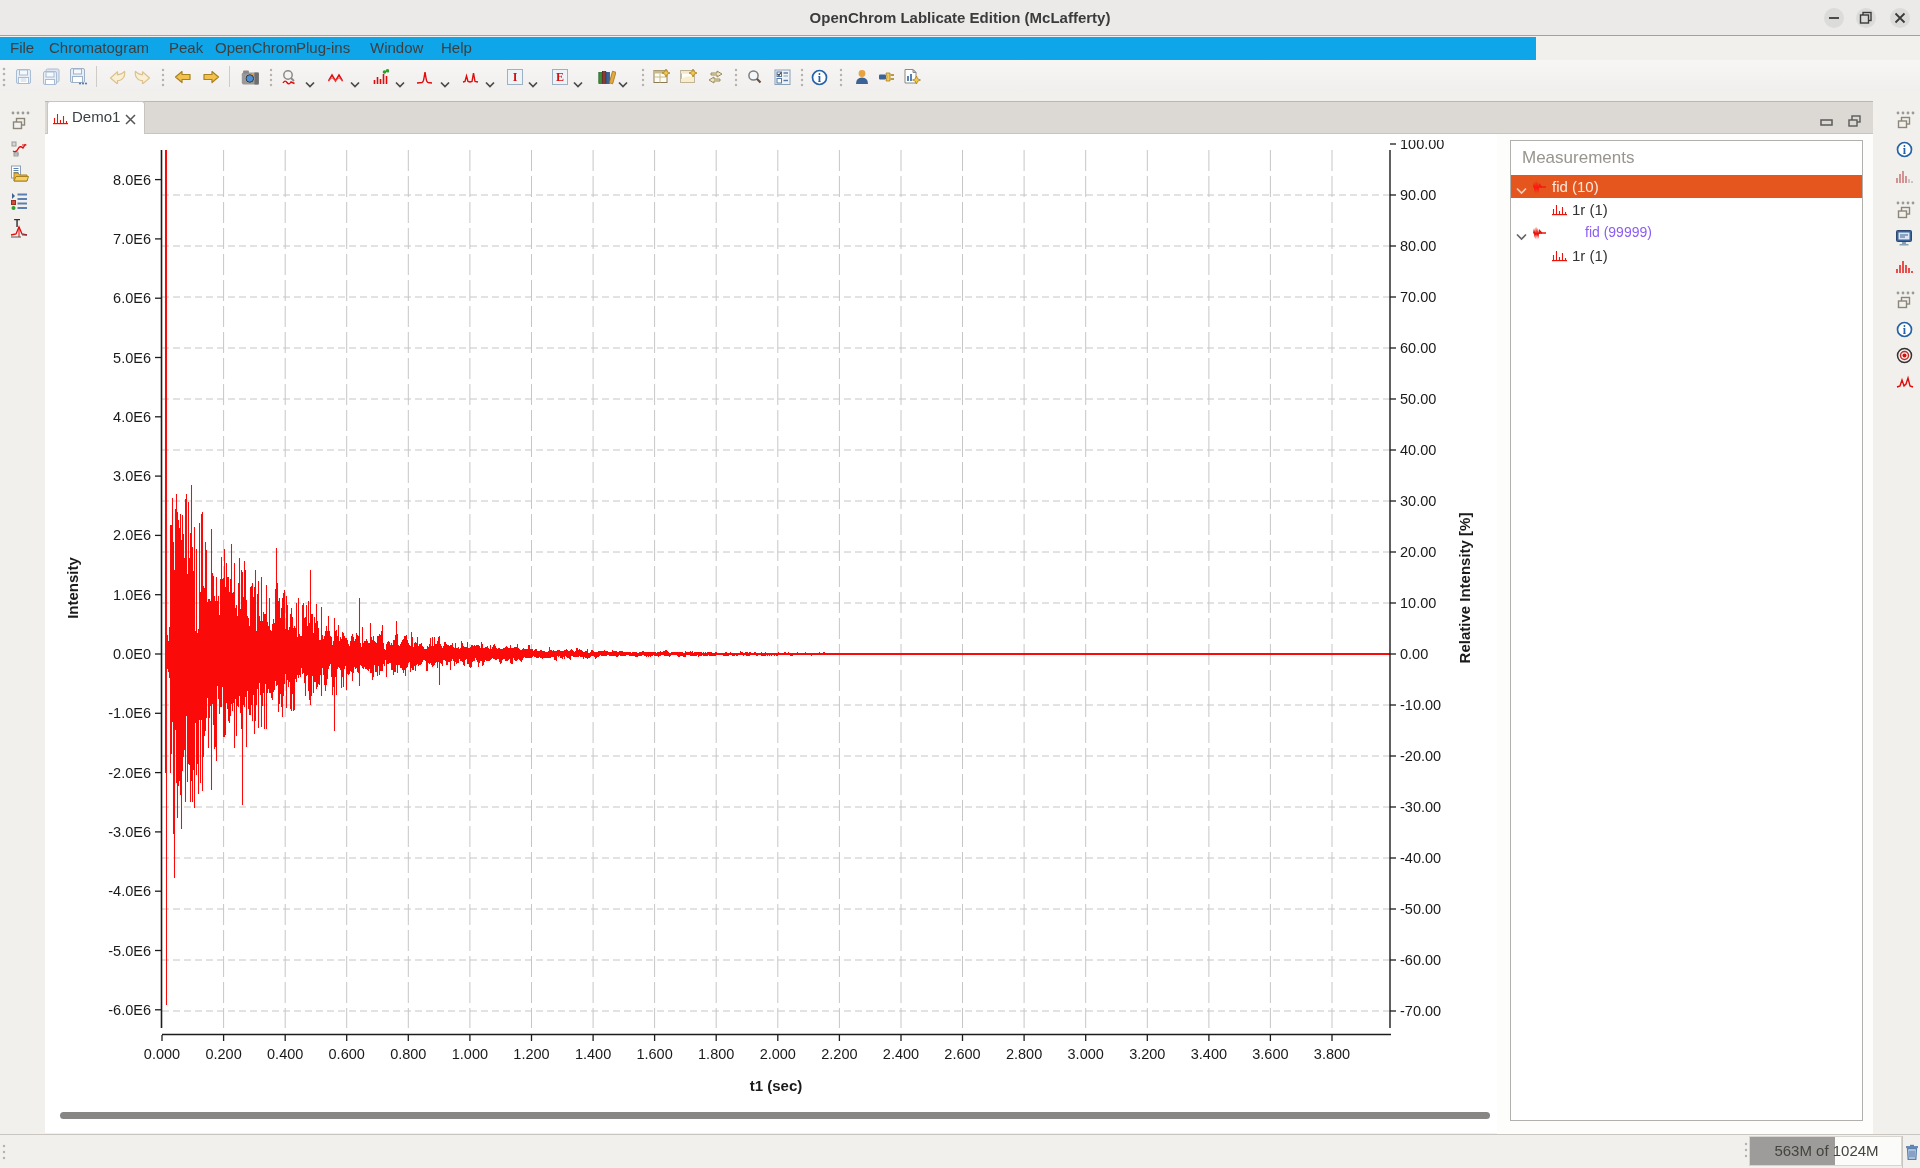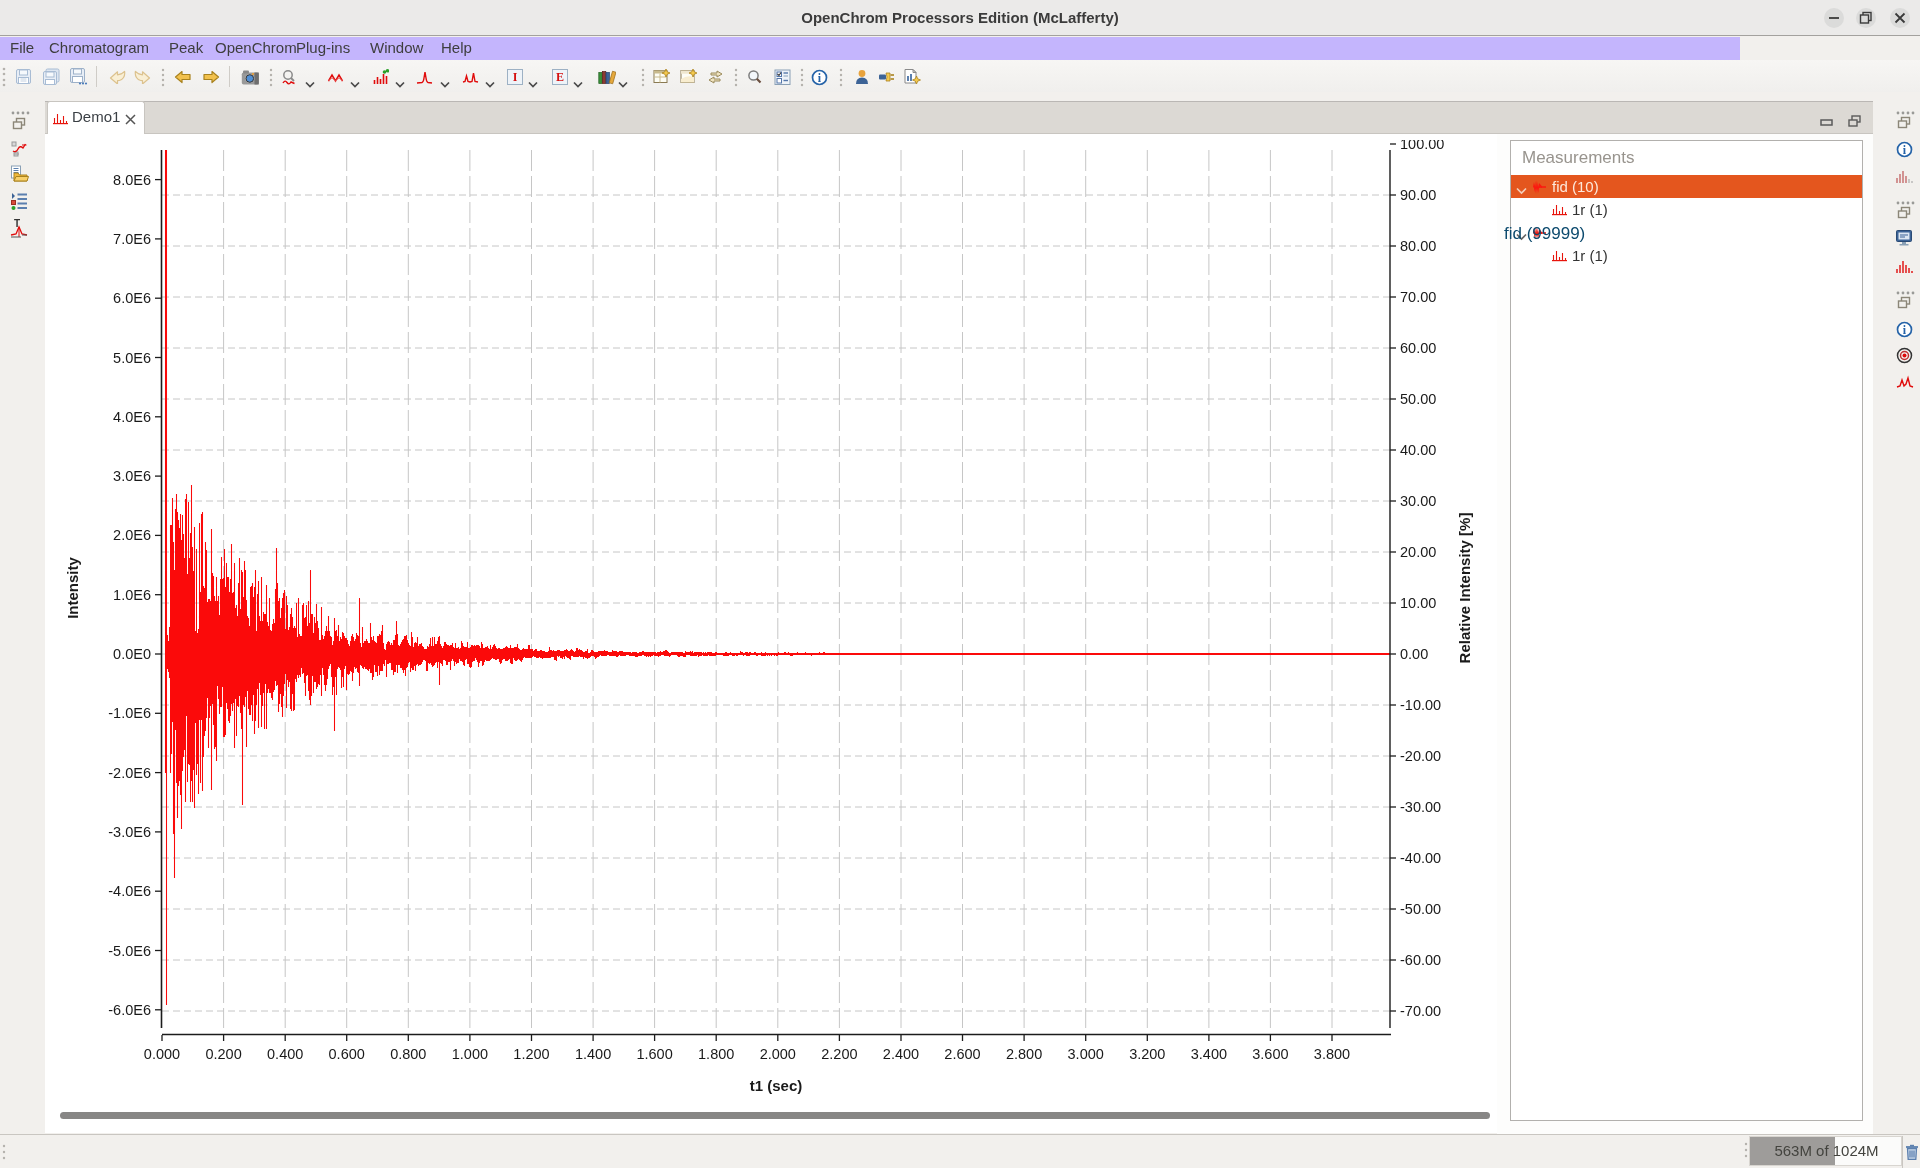--- a/index.html
+++ b/index.html
@@ -1,35 +1,35 @@
 <!DOCTYPE html>
 <html><head><meta charset="utf-8"><style>
 *{margin:0;padding:0;box-sizing:border-box}
 body{width:1920px;height:1168px;position:relative;overflow:hidden;background:#f2f0ed;font-family:"Liberation Sans",sans-serif}
 .abs{position:absolute}
 .titlebar{left:0;top:0;width:1920px;height:36px;background:#ebeae9;border-bottom:1px solid #a3a19e}
 .title{width:100%;text-align:center;font-size:15px;font-weight:bold;color:#3b3b3b;line-height:35px}
 .wbtn{top:8px;width:20px;height:20px;border-radius:50%;background:#dbdbda;color:#333}
-.menubar{left:0;top:37px;width:1740px;height:23px;background:#c4b5fd}
+.menubar{left:0;top:37px;width:1536px;height:23px;background:#0ea5e9}
 .menu{position:absolute;top:0;height:23px;line-height:22px;font-size:15px;color:#3e3e3e}
 .toolbar{left:0;top:60px;width:1920px;height:32px;background:linear-gradient(#f7f6f4,#f0efed)}
 .vsep{position:absolute;top:66px;width:1px;height:21px;background:#cfccc7}
 .editor-strip{left:45px;top:101px;width:1828px;height:33px;background:#dcd9d4;border-top:1px solid #bab7b4;border-bottom:1px solid #c8c5c0}
 .tab{left:47px;top:101px;width:98px;height:34px;background:#fff;border:1px solid #c8c5c0;border-bottom:none;border-radius:3px 3px 0 0}
 .editor-body{left:45px;top:134px;width:1452px;height:999px;background:#fff}
 .rpanel-strip{left:1497px;top:134px;width:376px;height:0}
 .rpanel-body{left:1497px;top:134px;width:376px;height:1000px;background:#fdfdfc}
 .mbox{left:1510px;top:140px;width:353px;height:981px;background:#fff;border:1px solid #b2b0ad}
 .mtitle{left:1522px;top:148px;font-size:17px;color:#98948e}
 .trow{position:absolute;left:1511px;width:351px;height:23px;font-size:15px;color:#333}
 .statusbar{left:0;top:1134px;width:1920px;height:34px;background:#f2f0ed;border-top:1px solid #c9c6c1}
 .scrollbar{left:60px;top:1112px;width:1430px;height:7px;border-radius:3.5px;background:#878685}
 </style></head><body>
 <div class="abs titlebar">
-    <div class="title">OpenChrom Processors Edition (McLafferty)</div>
+    <div class="title">OpenChrom Lablicate Edition (McLafferty)</div>
   </div>
 <div class="abs wbtn" style="left:1824px"><svg width="20" height="20" viewBox="0 0 20 20" style="">
       <line x1="5" y1="10" x2="15" y2="10" stroke="#3a3a3a" stroke-width="1.8"></line>
     </svg></div>
 <div class="abs wbtn" style="left:1856px"><svg width="20" height="20" viewBox="0 0 20 20" style="">
       <rect x="7" y="4.5" width="8" height="8" fill="none" stroke="#3a3a3a" stroke-width="1.4"></rect>
       <rect x="4.5" y="7" width="8" height="8" fill="#dbdbda" stroke="#3a3a3a" stroke-width="1.4"></rect>
     </svg></div>
 <div class="abs wbtn" style="left:1890px"><svg width="20" height="20" viewBox="0 0 20 20" style="">
       <path d="M5.5 5.5 L14.5 14.5 M14.5 5.5 L5.5 14.5" stroke="#3a3a3a" stroke-width="1.8"></path>
@@ -492,21 +492,21 @@
       <line x1="0" y1="11.6" x2="15" y2="11.6" stroke="#e8150d" stroke-width="1.2"></line>
     </svg></div>
 <div class="abs" style="left:1572px;top:201px;font-size:15px;color:#333">1r (1)</div>
 <div class="abs" style="left:1516px;top:227px;width:11px;height:8px"><svg width="11" height="8" viewBox="0 0 11 8" style="">
       <path d="M1 1.5 L5.5 6 L10 1.5" fill="none" stroke="#666" stroke-width="1.7"></path>
     </svg></div>
 <div class="abs" style="left:1532px;top:225px;width:16px;height:16px"><svg width="16" height="16" viewBox="0 0 16 16" style="">
       <path d="M1 8 L2 3 L2.6 7 L3.2 2 L3.8 8 L4.4 1.5 L5 8.5 L5.6 2.5 L6.2 8 L7 4 L10 7.2 L10 8.8 L7 9 L6.2 14 L5.6 9.5 L5 15 L4.4 9 L3.8 14.5 L3.2 9.5 L2.6 13 L2 9 Z" fill="#e8150d"></path>
       <line x1="9" y1="8" x2="14" y2="8" stroke="#e8150d" stroke-width="1.5"></line>
     </svg></div>
-<div class="abs" style="left:1504px;top:224px;font-size:17px;color:#0c4a6e">fid (99999)</div>
+<div class="abs" style="left:1585px;top:224px;font-size:14px;color:#8b5cf6">fid (99999)</div>
 <div class="abs" style="left:1552px;top:248px;width:15px;height:13px"><svg width="15" height="13" viewBox="0 0 15 13" style="">
       <g stroke="#e8150d" stroke-width="1.1">
         <line x1="1.5" y1="11" x2="1.5" y2="6"></line>
         <line x1="4.5" y1="11" x2="4.5" y2="2"></line>
         <line x1="7.5" y1="11" x2="7.5" y2="8"></line>
         <line x1="10.5" y1="11" x2="10.5" y2="4"></line>
         <line x1="13.5" y1="11" x2="13.5" y2="9"></line>
       </g>
       <line x1="0" y1="11.6" x2="15" y2="11.6" stroke="#e8150d" stroke-width="1.2"></line>
     </svg></div>

